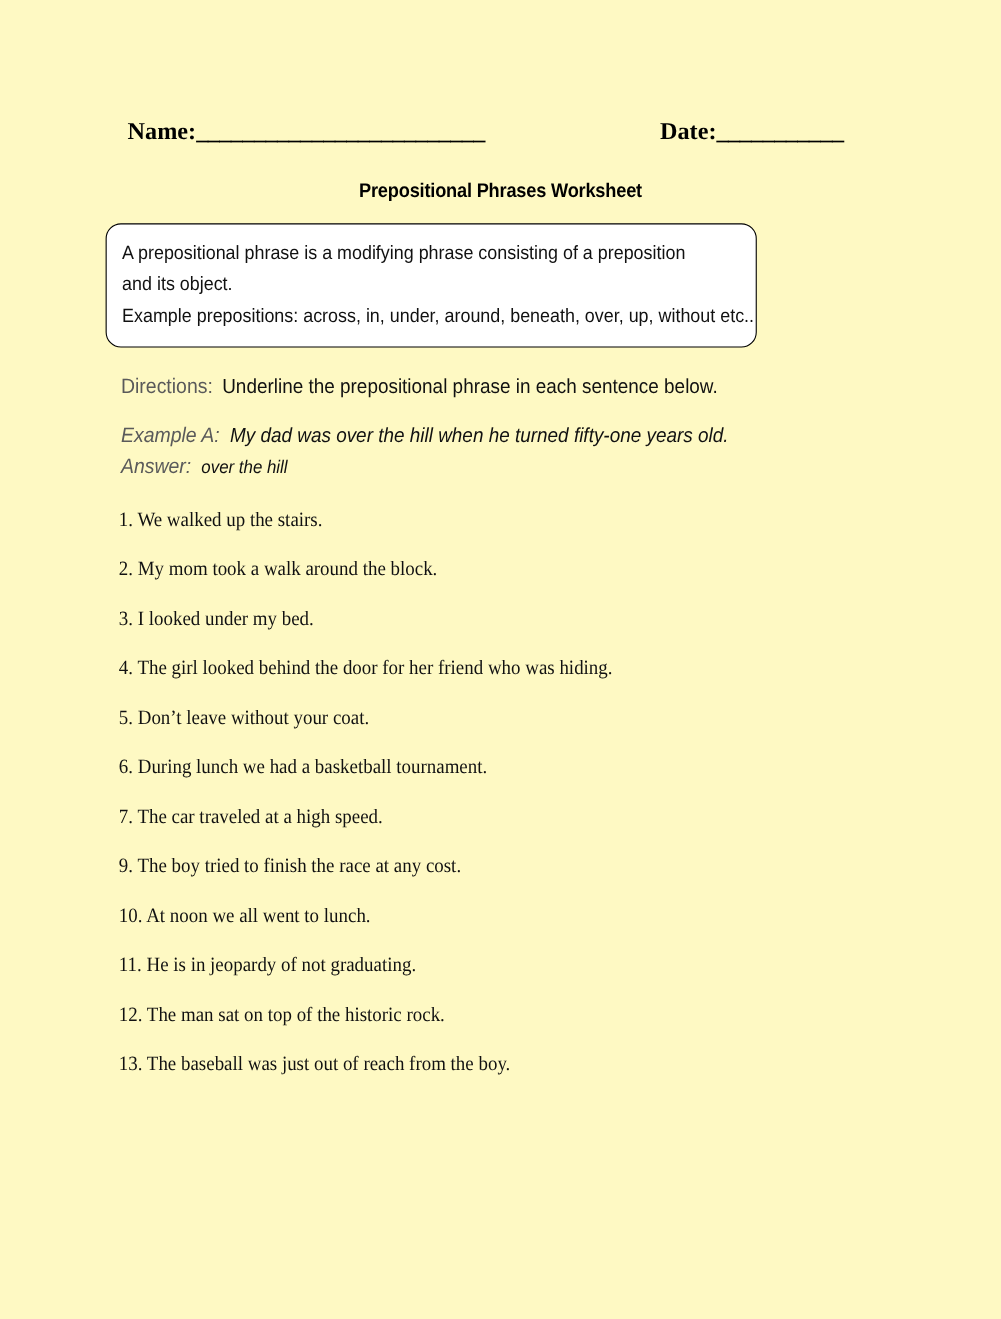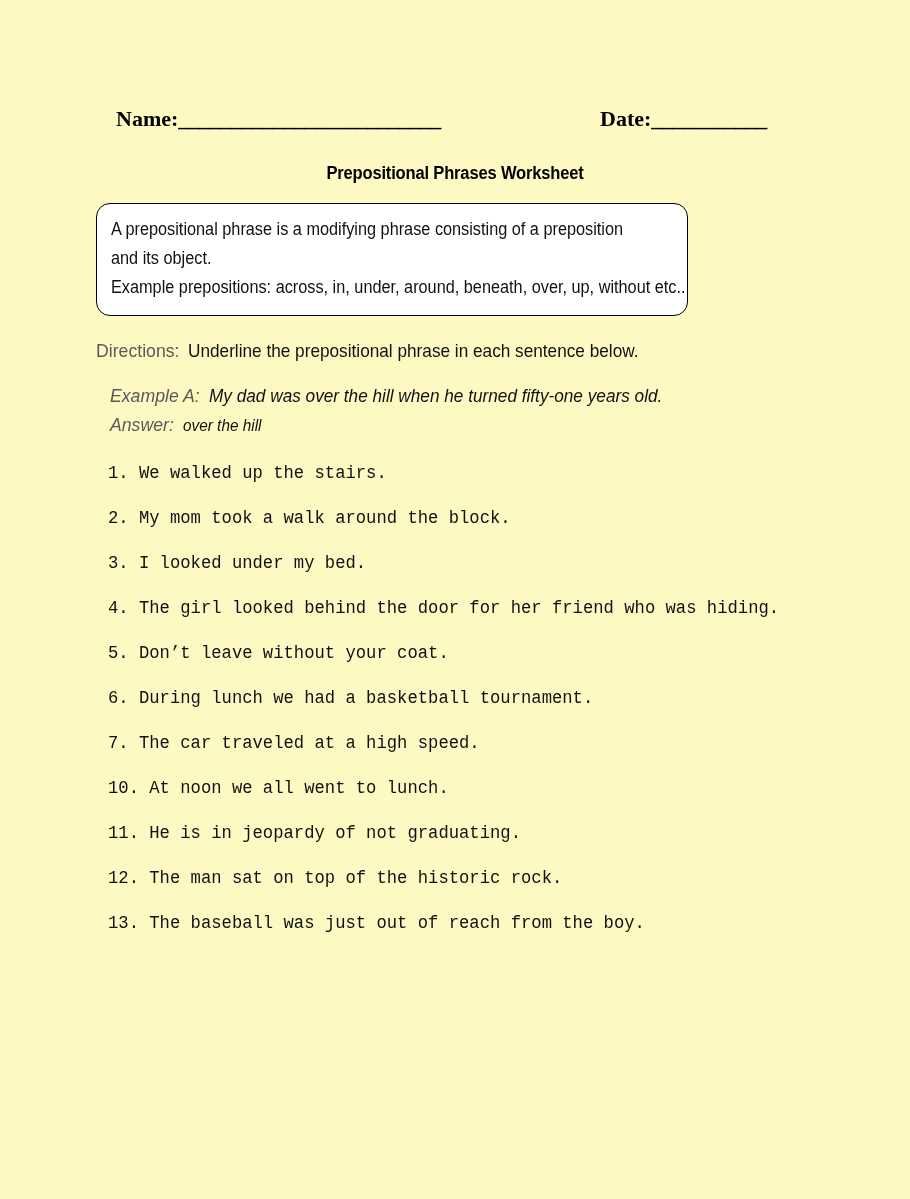--- a/index.html
+++ b/index.html
@@ -91,21 +91,21 @@
     white-space: nowrap;
   }
   .def-wrap {
     white-space: normal;
     max-width: 710px;
   }
 
   
   .directions-row {
     position: absolute;
-    left: 96px;
+    left: 110px;
     top: 340px;
     white-space: nowrap;
   }
   .example-row {
     position: absolute;
     left: 110px;
     top: 385px;
     white-space: nowrap;
   }
   .answer-row {
@@ -168,21 +168,21 @@
   }
 
   
   .questions {
     position: absolute;
     left: 108px;
     top: 461px;
     width: 760px;
   }
   .question-item {
-    font-family: Liberation Mono, monospace;
+    font-family: Liberation Serif, serif;
     font-size: 18.5px;
     color: #111111;
     height: 45px;
     line-height: 25px;
     white-space: nowrap;
   }
   .question-item .qtext {
     display: inline-block;
     transform: scaleX(0.93);
     transform-origin: left top;
@@ -214,19 +214,20 @@
   <div class="answer-row"><span class="lbl-gray-italic">Answer:</span><span class="txt-black-italic-sm">over the hill</span></div>
 
   <div class="questions">
     <div class="question-item"><span class="qtext">1. We walked up the stairs.</span></div>
     <div class="question-item"><span class="qtext">2. My mom took a walk around the block.</span></div>
     <div class="question-item"><span class="qtext">3. I looked under my bed.</span></div>
     <div class="question-item"><span class="qtext">4. The girl looked behind the door for her friend who was hiding.</span></div>
     <div class="question-item"><span class="qtext">5. Don’t leave without your coat.</span></div>
     <div class="question-item"><span class="qtext">6. During lunch we had a basketball tournament.</span></div>
     <div class="question-item"><span class="qtext">7. The car traveled at a high speed.</span></div>
+    <div class="question-item"><span class="qtext">9. The boy tried to finish the race at any cost.</span></div>
     <div class="question-item"><span class="qtext">10. At noon we all went to lunch.</span></div>
     <div class="question-item"><span class="qtext">11. He is in jeopardy of not graduating.</span></div>
     <div class="question-item"><span class="qtext">12. The man sat on top of the historic rock.</span></div>
     <div class="question-item"><span class="qtext">13. The baseball was just out of reach from the boy.</span></div>
   </div>
 
 </div>
 
 </body></html>

